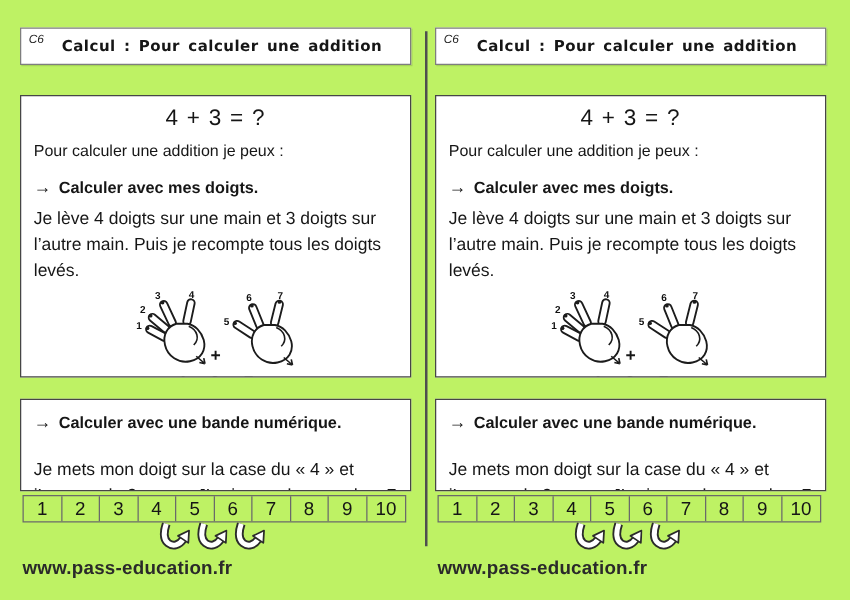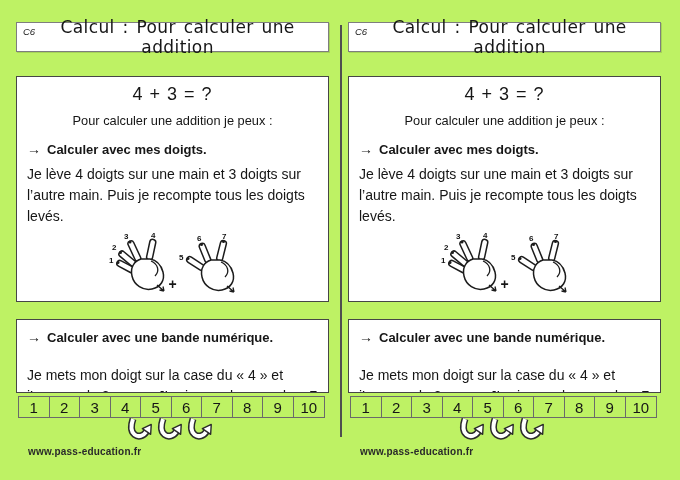--- a/index.html
+++ b/index.html
@@ -6,27 +6,27 @@
   body{width:680px;height:480px;font-family:"Liberation Sans",sans-serif;color:#161616;}
   .page{position:relative;width:652px;height:480px;background:#bef264;overflow:hidden;padding-left:35px;}
   .divider{position:absolute;left:340px;top:25px;width:2px;height:412px;background:#4f4f4f;}
   .column{position:absolute;top:22px;width:313px;}
   .col-left{left:16px;}
   .col-right{left:348px;}
 
   .hdr-box{box-sizing:border-box;height:30px;border:1px solid #7e7e7e;display:flex;align-items:center;
            box-shadow:1px 1px 0 rgba(0,0,0,.12);background:#fff;}
   .code{font-size:9.5px;font-style:italic;padding:0 6px;align-self:flex-start;padding-top:3px;color:#222;}
-  .hdr-title{flex:1;text-align:center;font-size:17px;font-weight:normal;letter-spacing:.4px;word-spacing:2px;
+  .hdr-title{flex:1;text-align:center;font-size:12px;font-weight:bold;letter-spacing:.4px;word-spacing:2px;
              margin:0 14px 0 0;font-family:"DejaVu Sans",sans-serif;}
 
   .main-box{box-sizing:border-box;margin-top:24px;height:226px;border:1.5px solid #464646;
             padding:4px 10px 0 10px;overflow:hidden;background:#fff;}
   .eq-q{text-align:center;font-size:18px;margin-top:3px;letter-spacing:1px;}
-  .intro{text-align:center;font-size:12.8px;margin-top:8px;}
+  .intro{text-align:left;font-size:12.8px;margin-top:8px;}
   .method-h{font-size:13px;font-weight:bold;margin-top:13px;display:flex;align-items:baseline;gap:6px;}
   .arrow-glyph{font-weight:bold;font-size:14px;}
   .body-p{font-size:14px;line-height:1.5;margin:7px 0 0 0;}
 
   .figure{position:relative;margin:3px auto 0 auto;width:140px;height:66px;
           display:flex;align-items:flex-end;justify-content:center;}
   .plus{font-size:14px;font-weight:bold;margin:0 1px 4px 1px;}
   .hand text{font-size:8px;font-weight:bold;fill:#111;font-family:"Liberation Sans",sans-serif;}
   .hand .ln{fill:#fff;stroke:#1c1c1c;stroke-width:1.5;stroke-linejoin:round;}
   .hand .open{fill:none;stroke:#1c1c1c;stroke-width:1.3;}
@@ -42,21 +42,21 @@
   .band .cell{border-right:1px solid #6a6a6a;display:flex;align-items:center;justify-content:center;
               font-size:15px;}
   .band .cell:last-child{border-right:none;text-align:center;}
 
   .hops{position:relative;height:25px;}
   .hop{position:absolute;top:0;}
   .hop .tube-o{fill:none;stroke:#2b2b2b;stroke-width:7;}
   .hop .tube-i{fill:none;stroke:#fff;stroke-width:4;}
   .hop .head{fill:#fff;stroke:#2b2b2b;stroke-width:1.4;stroke-linejoin:round;}
 
-  .site{font-size:10px;font-weight:bold;color:#2a2a2a;margin:3px 0 0 12px;letter-spacing:.2px;}
+  .site{font-size:15px;font-weight:bold;color:#2a2a2a;margin:3px 0 0 2px;letter-spacing:.2px;}
 </style>
 </head>
 <body>
 
 <div class="page">
   <div class="divider"></div>
 
   <section class="column col-left">
     <header class="hdr-box">
       <span class="code">C6</span>

